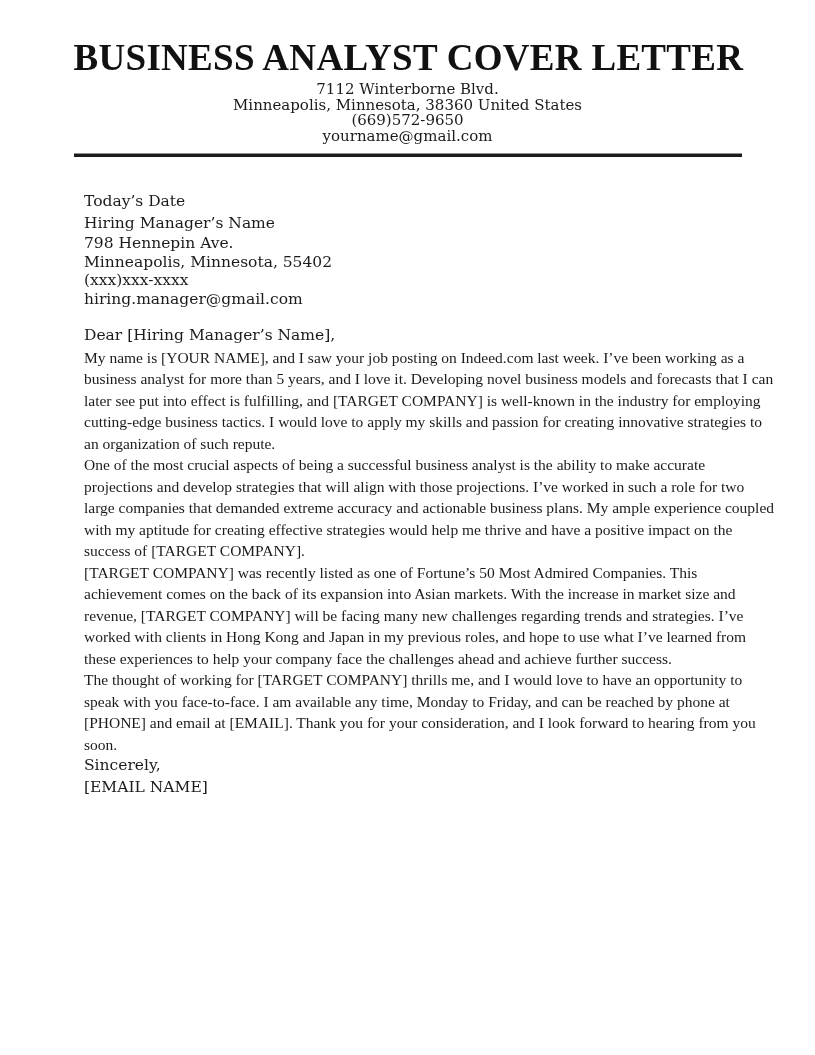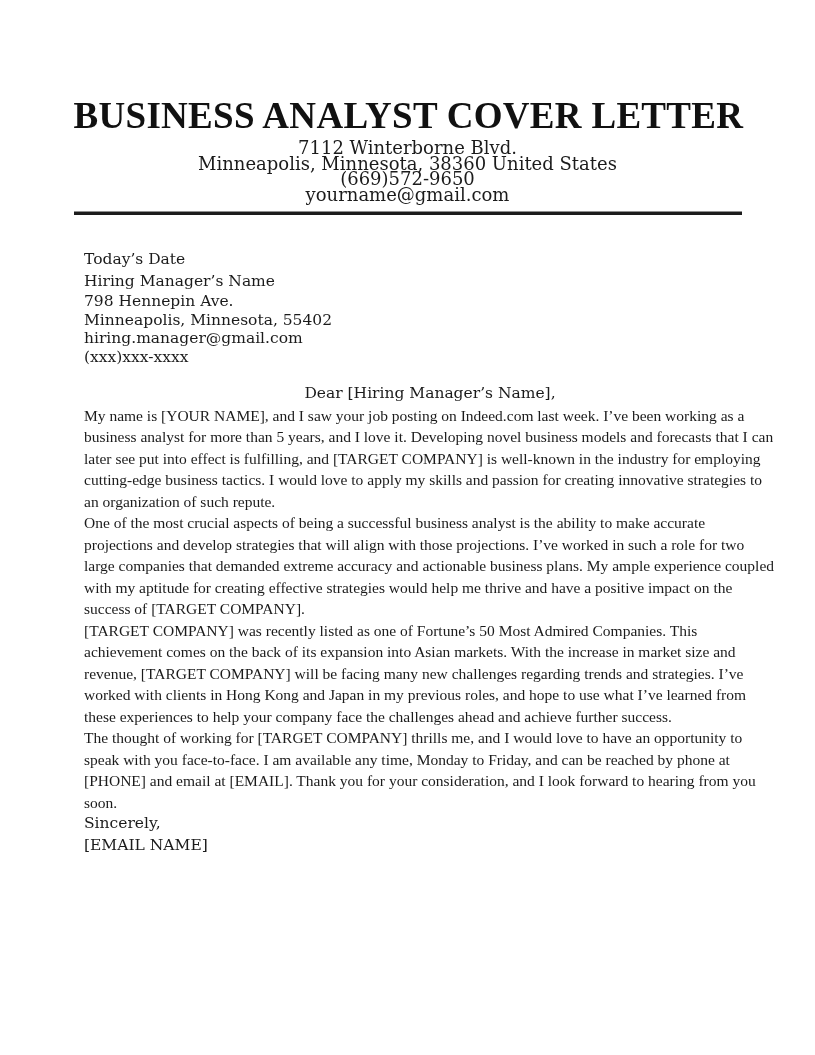--- a/index.html
+++ b/index.html
@@ -14,35 +14,35 @@
     background: #ffffff;
     color: #1b1b1b;
     font-family: "DejaVu Serif", "Liberation Serif", serif;
     box-sizing: border-box;
     overflow: hidden;
   }
   
   .letterhead {
     width: 668px;
     margin: 0 auto;
-    padding-top: 96px;
+    padding-top: 38px;
     text-align: center;
   }
   .letterhead h1 {
     margin: 0 0 4px 0;
     font-family: "Liberation Serif", "DejaVu Serif", serif;
     font-weight: bold;
     font-size: 37px;
     line-height: 40px;
     letter-spacing: 0.3px;
     color: #111111;
     white-space: nowrap;
   }
   .letterhead .addr {
-    font-size: 18px;
+    font-size: 15px;
     line-height: 15.5px;
     color: #1b1b1b;
   }
   .divider {
     width: 668px;
     height: 3px;
     margin: 9px auto 0 auto;
     background: #1c1c1c;
     border-top: 1px solid #8f8f8f;
   }
@@ -53,21 +53,21 @@
     font-size: 15.5px;
     line-height: 21.5px;
   }
   .letter-body p { margin: 0; }
   .date-line      { margin-bottom: 5px; }
   .recipient-name { margin-bottom: 13px; }
   .recipient-address {
     line-height: 18.5px;
     margin-bottom: 17px;
   }
-  .salutation { margin-bottom: 14px; text-align: center; }
+  .salutation { margin-bottom: 14px; }
   .body-paragraph { margin-bottom: 9px; font-family: Liberation Serif, serif; }
   .signoff   { margin-top: 15px; margin-bottom: 7px; }
 </style>
 </head>
 <body>
 
 <div class="page">
 
   <header class="letterhead">
     <h1>BUSINESS ANALYST COVER LETTER</h1>
@@ -81,22 +81,22 @@
   </header>
 
   <main class="letter-body">
 
     <p class="date-line">Today’s Date</p>
     <p class="recipient-name">Hiring Manager’s Name</p>
 
     <div class="recipient-address">
       <div>798 Hennepin Ave.</div>
       <div>Minneapolis, Minnesota, 55402</div>
+      <div>(xxx)xxx-xxxx</div>
       <div>hiring.manager@gmail.com</div>
-      <div>(xxx)xxx-xxxx</div>
     </div>
 
     <p class="salutation">Dear [Hiring Manager’s Name],</p>
 
     <p class="body-paragraph">My name is [YOUR NAME], and I saw your job posting on Indeed.com last week. I’ve been working as a business analyst for more than 5 years, and I love it. Developing novel business models and forecasts that I can later see put into effect is fulfilling, and [TARGET COMPANY] is well-known in the industry for employing cutting-edge business tactics. I would love to apply my skills and passion for creating innovative strategies to an organization of such repute.</p>
     <p class="body-paragraph">One of the most crucial aspects of being a successful business analyst is the ability to make accurate projections and develop strategies that will align with those projections. I’ve worked in such a role for two large companies that demanded extreme accuracy and actionable business plans. My ample experience coupled with my aptitude for creating effective strategies would help me thrive and have a positive impact on the success of [TARGET COMPANY].</p>
     <p class="body-paragraph">[TARGET COMPANY] was recently listed as one of Fortune’s 50 Most Admired Companies. This achievement comes on the back of its expansion into Asian markets. With the increase in market size and revenue, [TARGET COMPANY] will be facing many new challenges regarding trends and strategies. I’ve worked with clients in Hong Kong and Japan in my previous roles, and hope to use what I’ve learned from these experiences to help your company face the challenges ahead and achieve further success.</p>
     <p class="body-paragraph">The thought of working for [TARGET COMPANY] thrills me, and I would love to have an opportunity to speak with you face-to-face. I am available any time, Monday to Friday, and can be reached by phone at [PHONE] and email at [EMAIL]. Thank you for your consideration, and I look forward to hearing from you soon.</p>
 
     <p class="signoff">Sincerely,</p>

